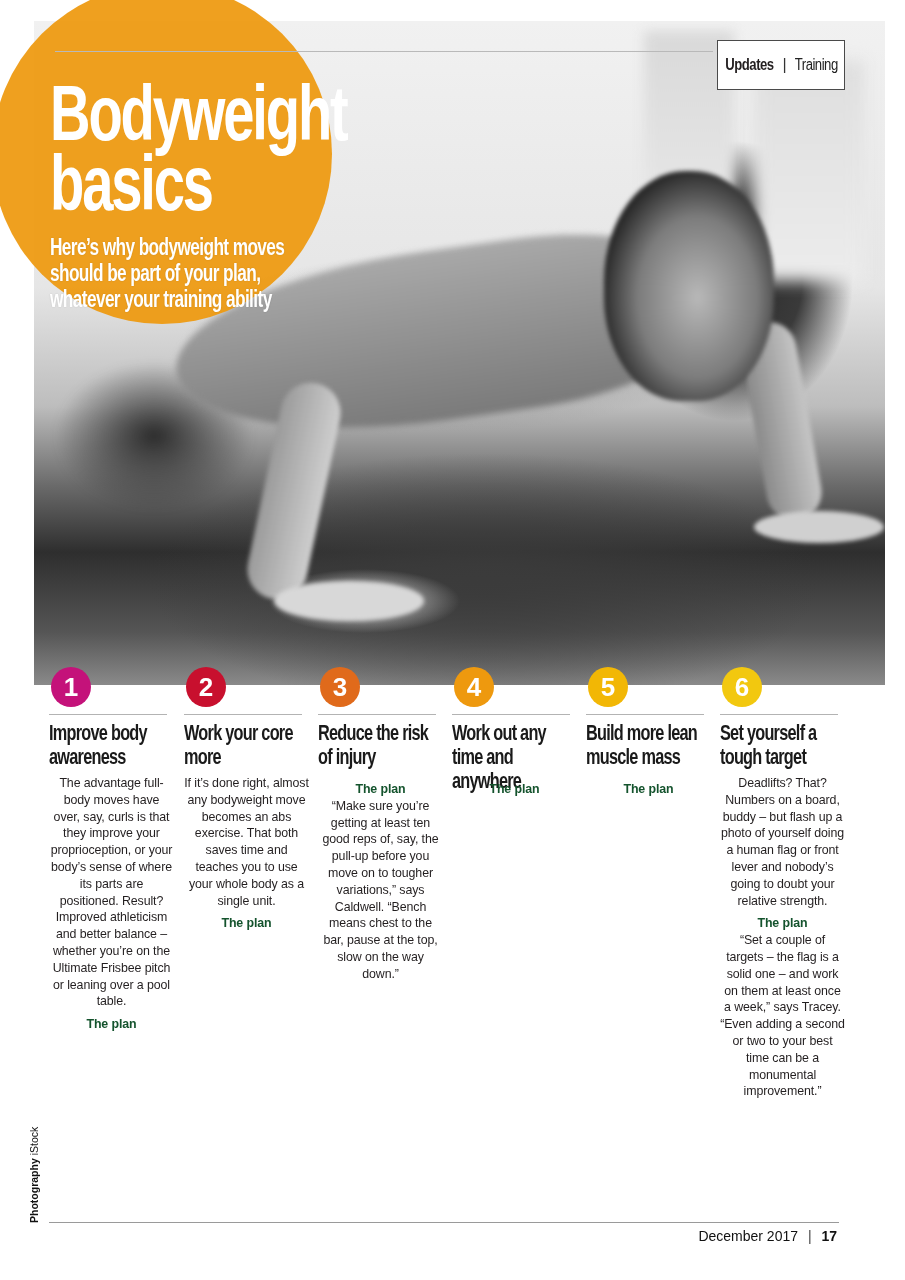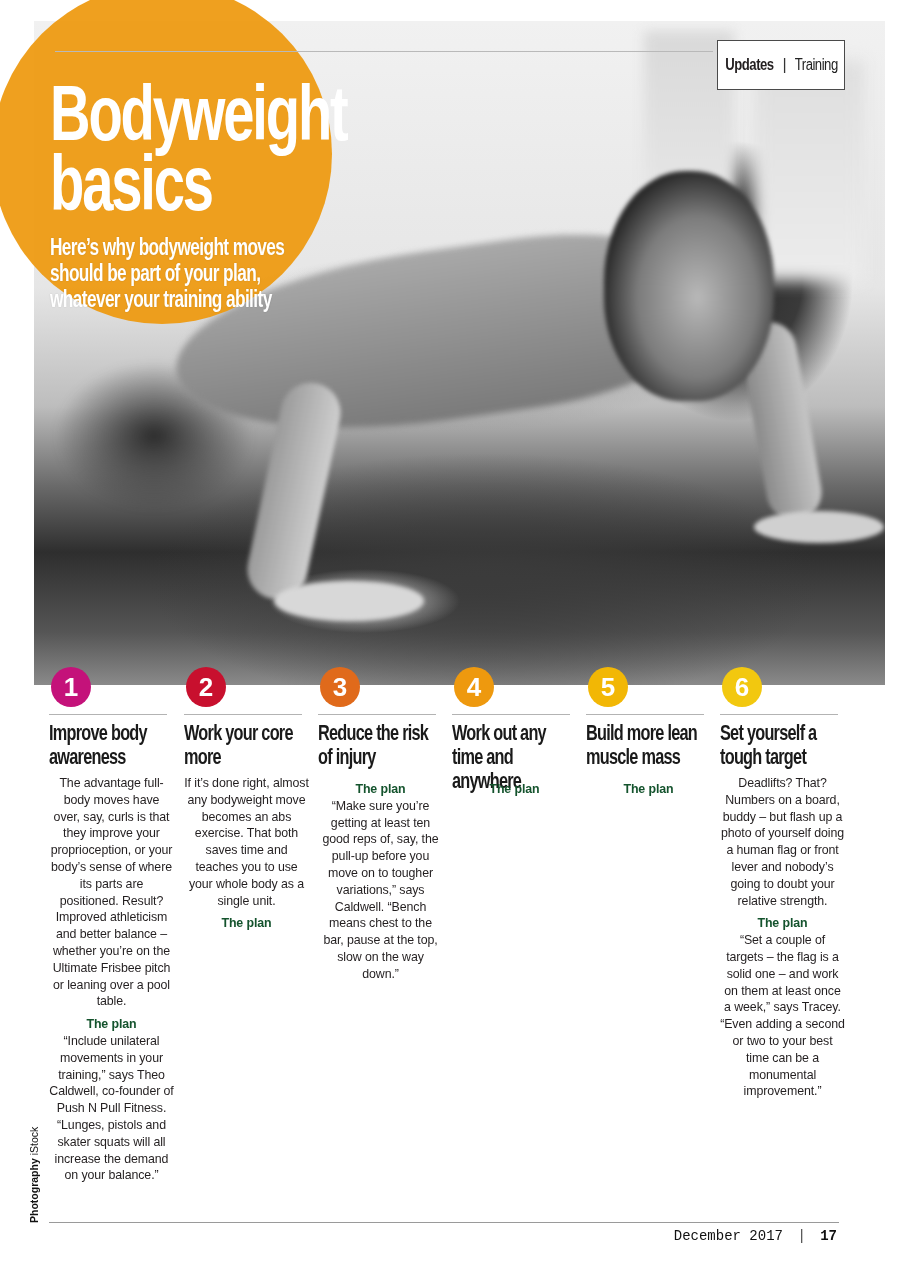--- a/index.html
+++ b/index.html
@@ -78,21 +78,21 @@
   .col-body .plan-label { color: #14532d; font-weight: bold; margin-top: 6px; }
 
   .credit {
     position: absolute; left: 28px; top: 1223px; transform: rotate(-90deg); transform-origin: left top;
     font-family: "Liberation Sans", sans-serif; font-size: 10.5px; white-space: nowrap; color: #111;
   }
   .credit .strong { font-weight: bold; }
 
   .bottom-rule { position: absolute; left: 49px; top: 1222px; width: 790px; height: 1px; background: #9a9a9a; }
   .folio {
-    position: absolute; right: 68px; top: 1228px; font-family: Liberation Mono, monospace; font-size: 14px; color: #111;
+    position: absolute; right: 68px; top: 1228px; font-family: Liberation Sans, sans-serif; font-size: 14px; color: #111;
   }
   .folio .sep { margin: 0 6px; color: #444; }
   .folio .page { font-weight: bold; }
 </style>
 </head>
 <body>
 
 <div class="photo" title="black-and-white photo of a bearded man doing a press-up on a wet surface">
   <div class="bldg1"></div>
   <div class="bldg2"></div>
@@ -121,21 +121,20 @@
 <div class="standfirst">Here’s why bodyweight moves should be part of your plan, whatever your training ability</div>
 
 <div class="columns">
   <div class="col" style="left:0px;">
     <div class="num-badge" style="background:#C4127A;">1</div>
     <div class="col-rule"></div>
     <h2 class="col-head">Improve body awareness</h2>
     <div class="col-body">
       <p>The advantage full-body moves have over, say, curls is that they improve your proprioception, or your body’s sense of where its parts are positioned. Result? Improved athleticism and better balance – whether you’re on the Ultimate Frisbee pitch or leaning over a pool table.</p>
       <p class="plan-label">The plan</p>
-      <p>“Include unilateral movements in your training,” says Theo Caldwell, co-founder of Push N Pull Fitness. “Lunges, pistols and skater squats will all increase the demand on your balance.”</p>
     </div>
   </div>
 
   <div class="col" style="left:135px;">
     <div class="num-badge" style="background:#C8102E;">2</div>
     <div class="col-rule"></div>
     <h2 class="col-head">Work your core more</h2>
     <div class="col-body">
       <p>If it’s done right, almost any bodyweight move becomes an abs exercise. That both saves time and teaches you to use your whole body as a single unit.</p>
       <p class="plan-label">The plan</p>

